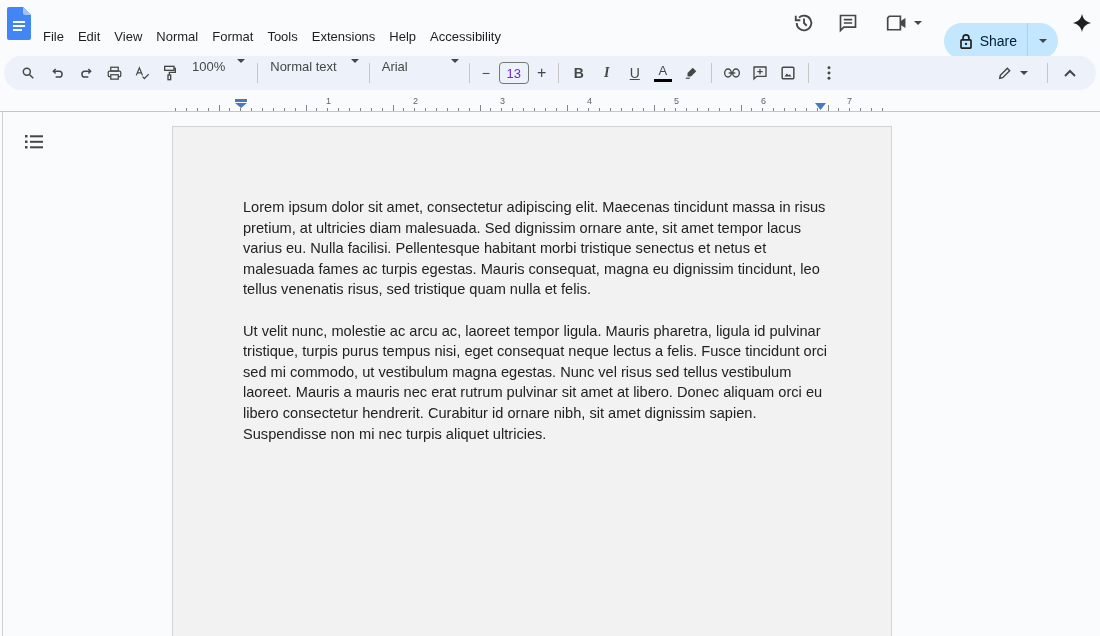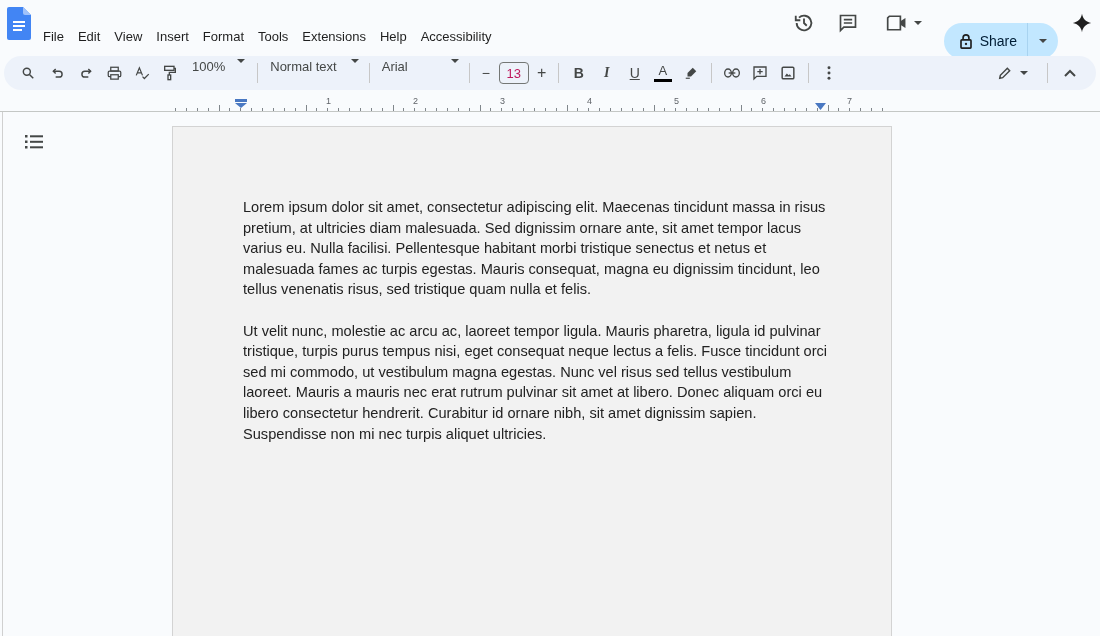--- a/index.html
+++ b/index.html
@@ -23,21 +23,21 @@
   .share-main svg { margin-right: 8px; }
   .share-caret { width: 30px; height: 36px; display: flex; align-items: center; justify-content: center; }
   .gemini { width: 36px; height: 36px; display: flex; align-items: center; justify-content: center; margin-left: 6px; }
 
   
   .toolbar { position: absolute; left: 4px; top: 56px; width: 1092px; height: 34px; background: #edf2fa; border-radius: 17px; display: flex; align-items: center; padding-left: 10px; }
   .tb-btn { height: 28px; min-width: 28px; display: inline-flex; align-items: center; justify-content: center; color: #444746; font-size: 13px; }
   .tb-sep { width: 1px; height: 20px; background: #c7c7c7; margin: 0 6px; }
   .tb-select { display: inline-flex; font-size: 13px; color: #444746; height: 28px; }
   .caret { width: 0; height: 0; border-left: 4px solid transparent; border-right: 4px solid transparent; border-top: 4px solid #444746; display: inline-block; }
-  .fontsize { width: 30px; height: 22px; border: 1px solid #747775; border-radius: 4px; display: inline-flex; align-items: center; justify-content: center; font-size: 13px; color: #be185d; margin: 0 3px; }
+  .fontsize { width: 30px; height: 22px; border: 1px solid #747775; border-radius: 4px; display: inline-flex; align-items: center; justify-content: center; font-size: 13px; color: #6d28d9; margin: 0 3px; }
   .fmt { font-size: 14px; color: #444746; }
 
   
   .ruler { position: absolute; left: 0; top: 96px; width: 1100px; height: 16px; }
   .ruler-line { position: absolute; left: 0; top: 15px; width: 1100px; height: 1px; background: #c4c7c5; }
   .ruler-num { position: absolute; top: 0px; font-size: 9px; color: #5f6368; }
   .tick { position: absolute; width: 1px; background: #80868b; }
 
   
   .left-edge { position: absolute; left: 0; top: 112px; width: 3px; height: 524px; border-right: 1px solid #d0d0d0; }
@@ -60,21 +60,21 @@
       <rect x="6" y="18" width="12" height="2" fill="#fff"></rect>
       <rect x="6" y="22" width="9" height="2" fill="#fff"></rect>
     </svg>
   </div>
 
 
   <div class="menu-row">
     <span class="menu-item">File</span>
     <span class="menu-item">Edit</span>
     <span class="menu-item">View</span>
-    <span class="menu-item">Insert</span>
+    <span class="menu-item">Normal</span>
     <span class="menu-item">Format</span>
     <span class="menu-item">Tools</span>
     <span class="menu-item">Extensions</span>
     <span class="menu-item">Help</span>
     <span class="menu-item">Accessibility</span>
   </div>
 
   <div class="hdr-right">
     <span class="hdr-btn" style="margin-right:12px;">
       <svg width="22" height="22" viewBox="0 0 24 24">

